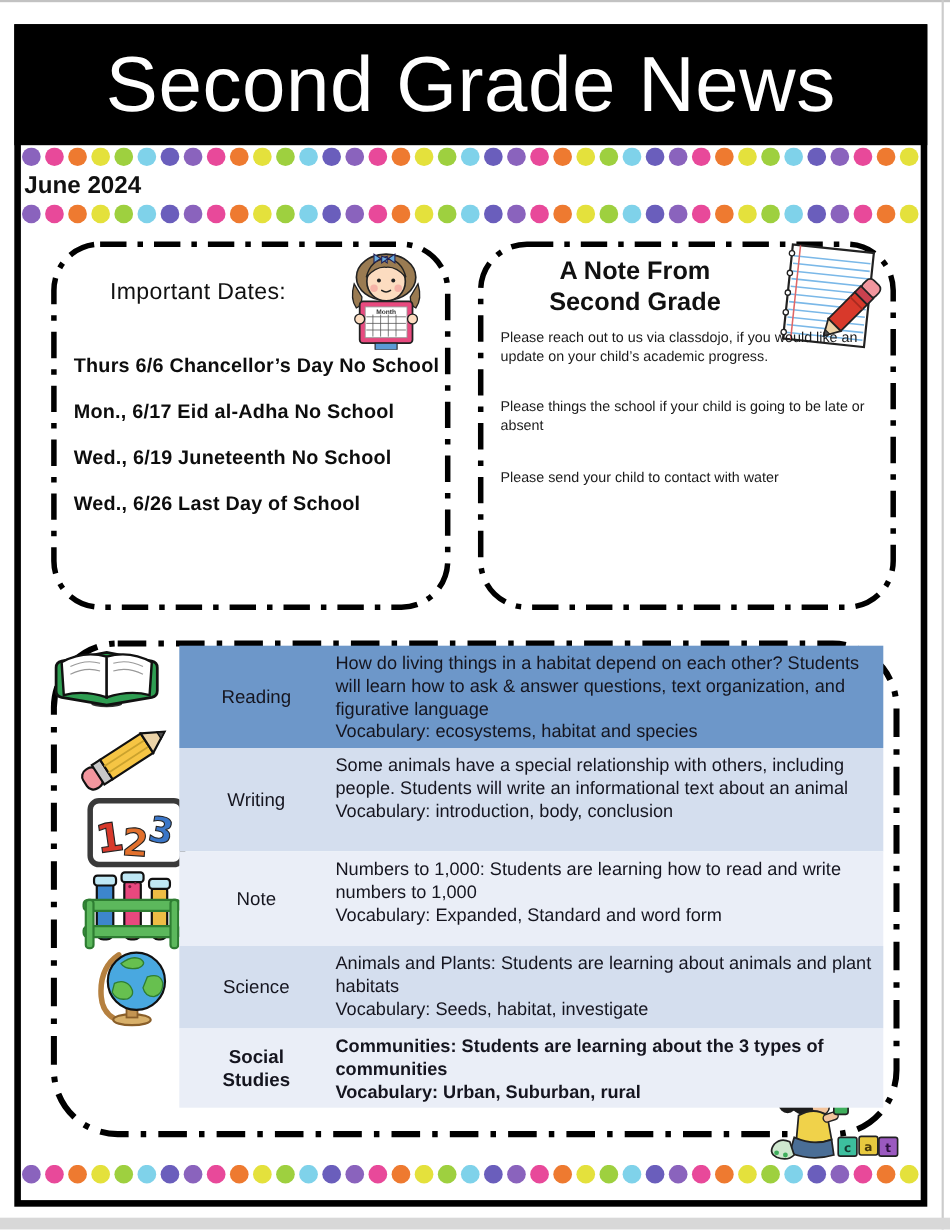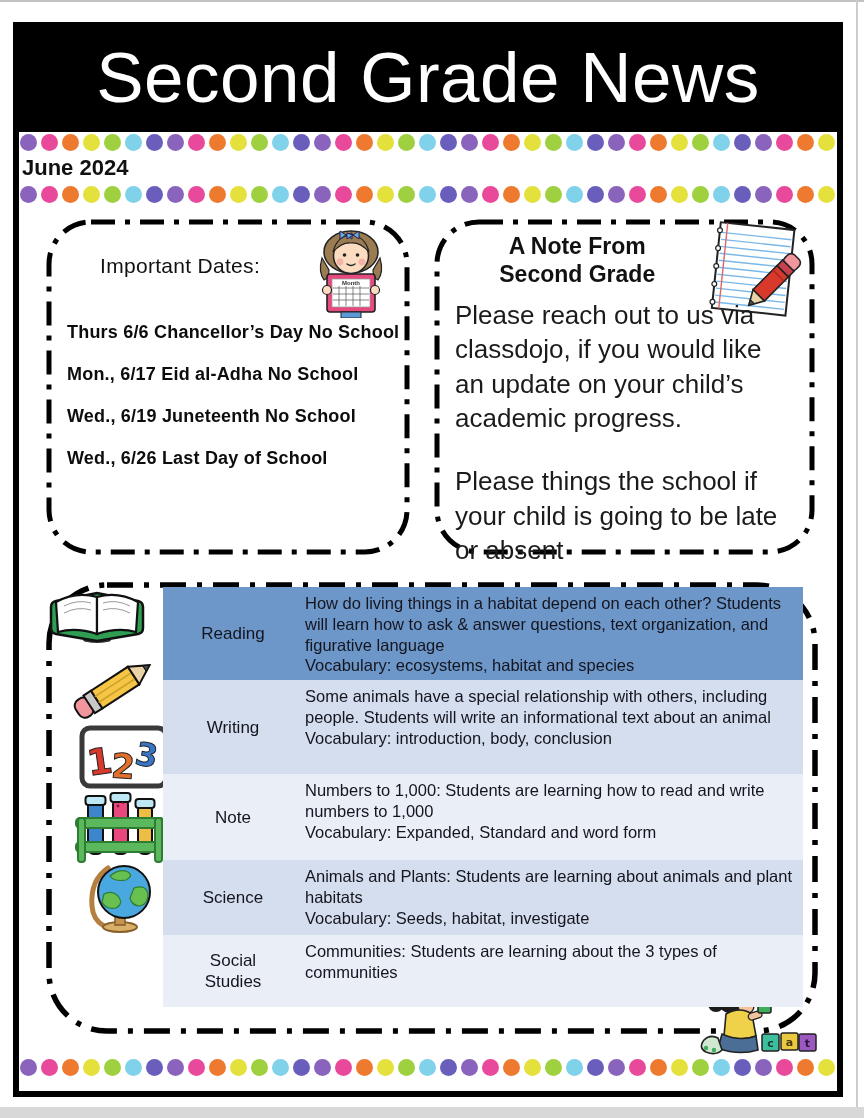--- a/index.html
+++ b/index.html
@@ -26,21 +26,21 @@
   .box-dates{position:absolute;left:45px;top:218px;width:366px;height:338px;}
   .dates-title{position:absolute;left:55px;top:36px;font-size:21px;font-weight:normal;letter-spacing:.3px;}
   .girl-icon{position:absolute;right:16px;top:6px;}
   .date-lines{position:absolute;left:22px;top:104px;display:flex;flex-direction:column;}
   .date-line{height:42px;font-size:18px;font-weight:bold;letter-spacing:.2px;color:#0d0d0d;}
 
   .box-note{position:absolute;left:433px;top:218px;width:383px;height:338px;}
   .note-title{position:absolute;left:14px;top:14px;width:68%;text-align:center;
               font-size:23px;font-weight:bold;line-height:1.22;}
   .notebook-icon{position:absolute;right:4px;top:0px;}
-  .note-paras{position:absolute;left:22px;top:80px;width:338px;font-size:26px;line-height:1.32;color:#1b1b1b;}
+  .note-paras{position:absolute;left:22px;top:80px;width:338px;font-size:13px;line-height:1.32;color:#1b1b1b;}
   .note-para{margin:0 0 29px 0;}
 
   .box-bottom{position:absolute;left:45px;top:581px;width:774px;height:454px;z-index:0;}
 
   .subject-icon{position:absolute;z-index:2;}
   #icon-book{left:44px;top:584px;}
   #icon-pencil{left:66px;top:650px;}
   #icon-123{left:78px;top:724px;}
   #icon-tubes{left:72px;top:790px;}
   #icon-globe{left:82px;top:858px;}
@@ -345,24 +345,25 @@
           <span class="vocab">Vocabulary: Expanded, Standard and word form</span>
         </div>
       </div>
       <div class="curr-row" style="background: rgb(212, 222, 238);">
         <div class="subj">Science</div>
         <div class="cell">
           <span class="desc">Animals and Plants: Students are learning about animals and plant habitats</span>
           <span class="vocab">Vocabulary: Seeds, habitat, investigate</span>
         </div>
       </div>
-      <div class="curr-row" style="background: rgb(234, 238, 247);">
+      <div class="curr-row" style="background: rgb(234, 238, 247); font-weight: bold;">
         <div class="subj">Social Studies</div>
         <div class="cell">
           <span class="desc">Communities: Students are learning about the 3 types of communities</span>
+          <span class="vocab">Vocabulary: Urban, Suburban, rural</span>
         </div>
       </div>
     </div>
 
   <div class="dots" id="dots-strip-3">
       <span class="dot" style="background: rgb(138, 99, 189);"></span>
       <span class="dot" style="background: rgb(232, 73, 154);"></span>
       <span class="dot" style="background: rgb(238, 122, 48);"></span>
       <span class="dot" style="background: rgb(228, 225, 60);"></span>
       <span class="dot" style="background: rgb(158, 208, 63);"></span>

